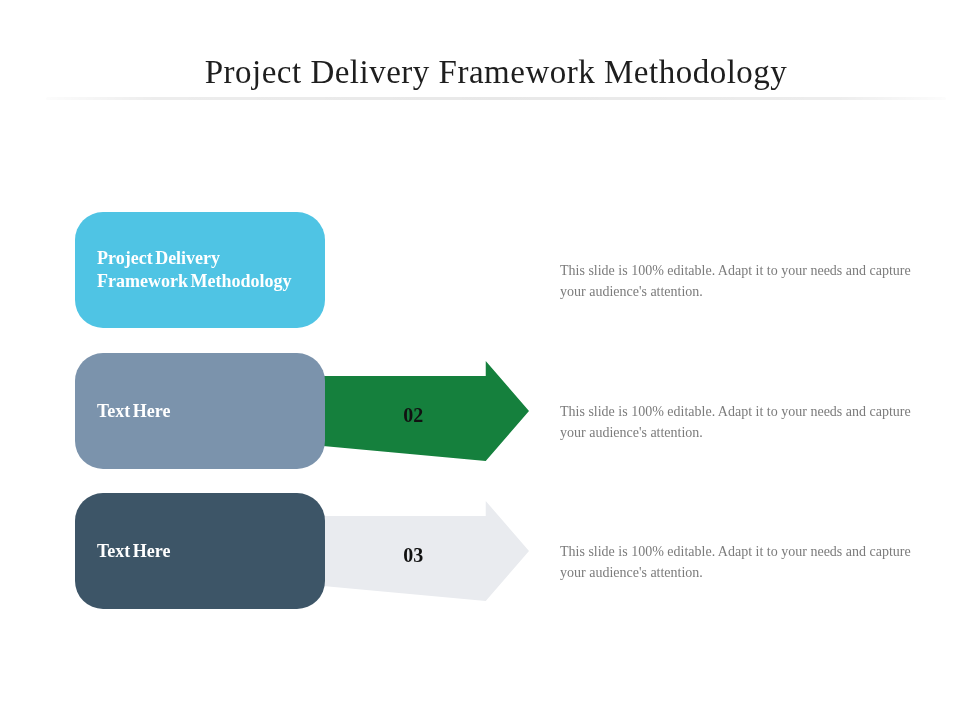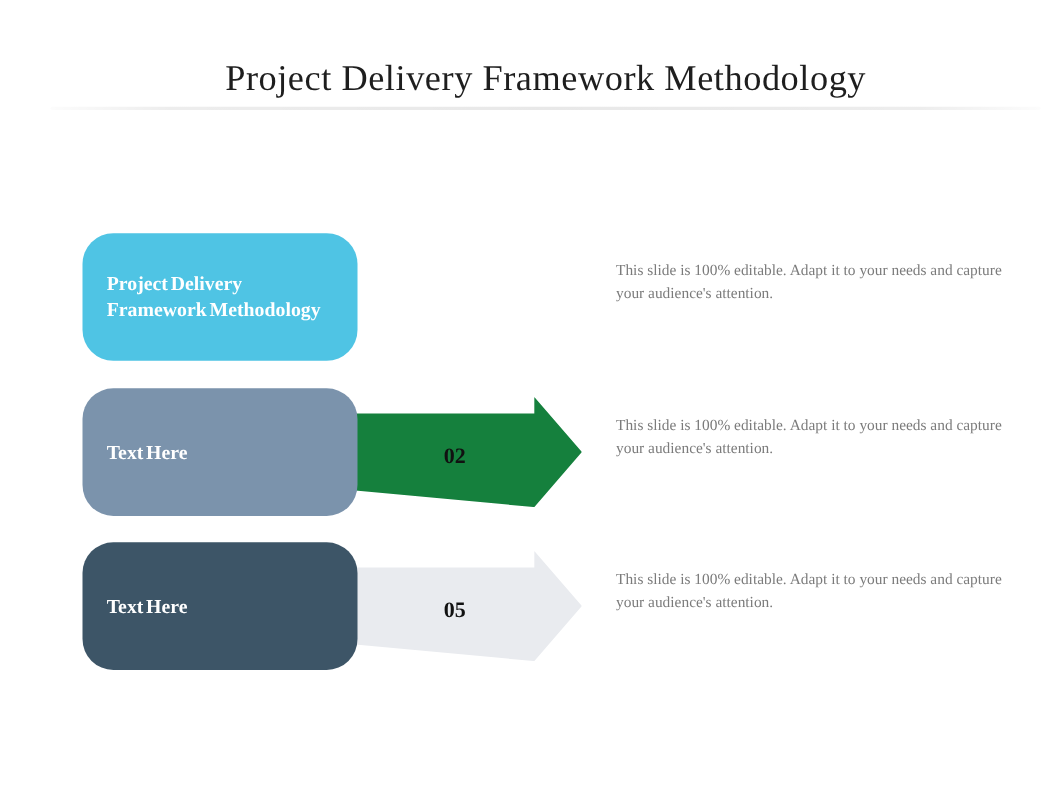--- a/index.html
+++ b/index.html
@@ -77,21 +77,21 @@
     display: flex;
     align-items: center;
     justify-content: center;
     font-size: 20px;
     font-weight: bold;
     color: #111111;
     padding-left: 10px;
   }
   .stage-desc {
     position: absolute;
-    left: 540px; top: 24px;
+    left: 540px; top: 48px;
     width: 368px;
     font-size: 14px;
     line-height: 21px;
     color: #7b7b7b;
   }
 </style>
 </head>
 <body>
 
 <div class="slide">
@@ -115,18 +115,18 @@
       <span class="stage-number">02</span>
     </div>
     <p class="stage-desc">This slide is 100% editable. Adapt it to your needs and capture your audience's attention.</p>
   </div>
 
   <div class="row row-2">
     <div class="stage-box" style="background-color: rgb(61, 85, 103);">
       <span class="stage-label">Text Here</span>
     </div>
     <div class="arrow" style="background-color: rgb(233, 235, 239);">
-      <span class="stage-number">05</span>
+      <span class="stage-number">03</span>
     </div>
     <p class="stage-desc">This slide is 100% editable. Adapt it to your needs and capture your audience's attention.</p>
   </div>
 
 </div>
 
 </body></html>

